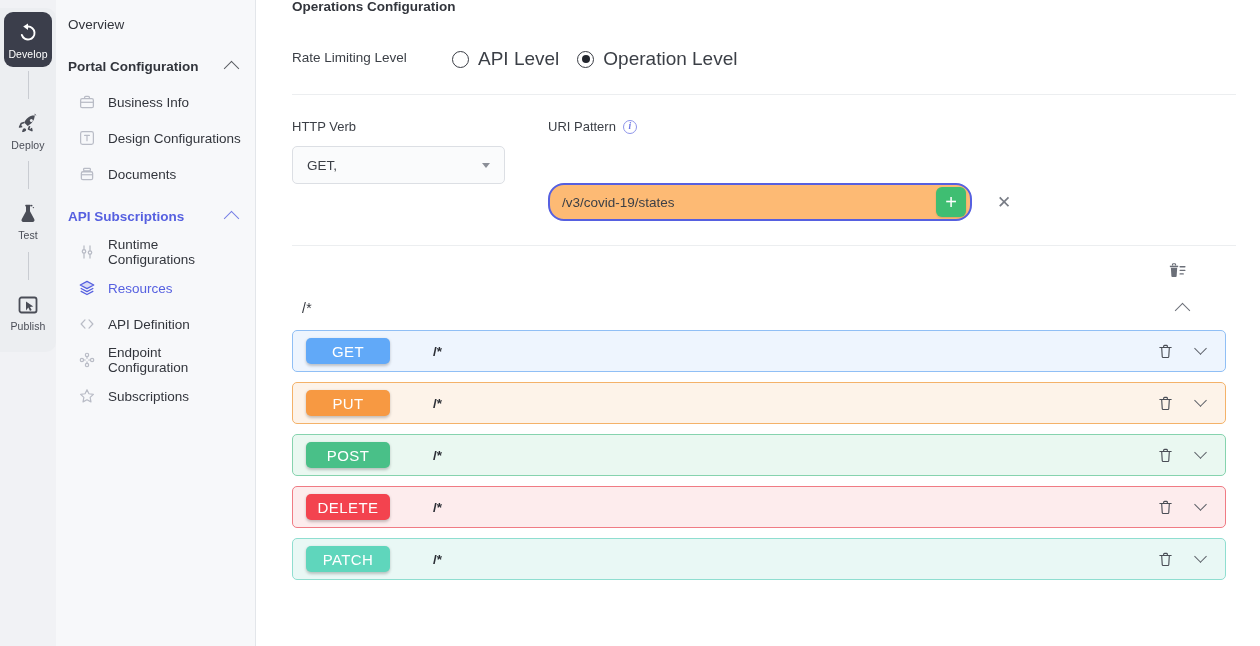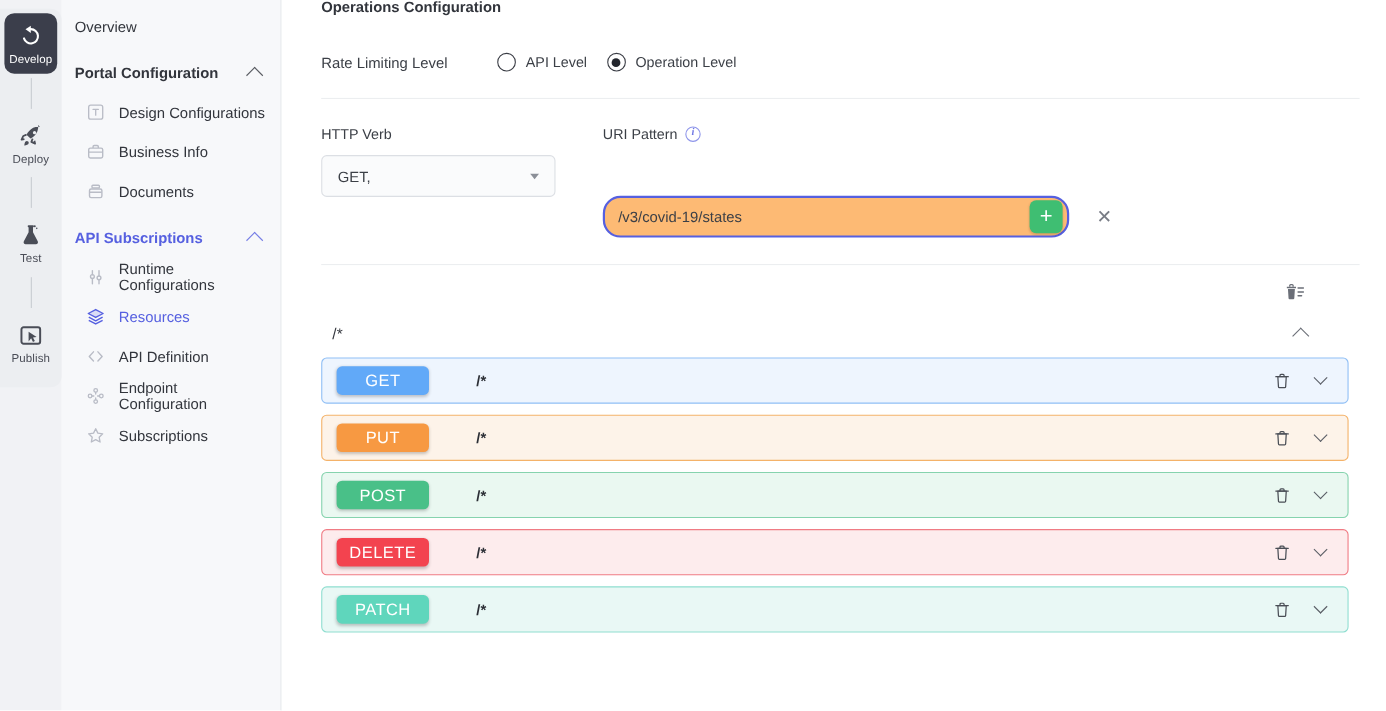--- a/index.html
+++ b/index.html
@@ -98,21 +98,21 @@
   .radios { display: flex; align-items: center; gap: 18px; }
   .radio { display: flex; align-items: center; gap: 9px; cursor: pointer; }
   .radio-dot {
     width: 17px; height: 17px; border-radius: 50%;
     border: 1.8px solid #3a3d45; display: flex; align-items: center; justify-content: center;
     background: #fff;
   }
   .radio-dot.checked::after {
     content: ""; width: 8px; height: 8px; border-radius: 50%; background: #23262d;
   }
-  .radio-text { font-size: 13px; color: #3b3f46; }
+  .radio-text { font-size: 19px; color: #3b3f46; }
   .rate-help {
     margin-left: 160px; margin-top: 22px;
   }
   .rate-help-main { font-size: 13px; color: #4a4e56; }
   .rate-help-sub { font-size: 11px; color: #6b6f78; margin-top: 6px; }
 
   .divider { height: 1px; background: #eceef0; margin: 24px 0 0 0; }
 
   .verb-row { display: flex; align-items: flex-start; margin-top: 24px; }
   .field-block { display: flex; flex-direction: column; }
@@ -248,33 +248,33 @@
         <span>Overview</span>
       </div>
 
       <div class="nav-section">
         <span>Portal Configuration</span>
         <span class="chev-up"></span>
       </div>
 
       <div class="nav-item">
         <svg class="ni-icon" viewBox="0 0 24 24" fill="none">
-          <rect x="3.5" y="3.5" width="17" height="17" rx="2.5" stroke="currentColor" stroke-width="1.6"></rect>
-          <path d="M8.8 8.6h6.4M12 8.6v7" stroke="currentColor" stroke-width="1.6" stroke-linecap="round"></path>
-        </svg>
-        <span>Design Configurations</span>
-      </div>
-
-      <div class="nav-item">
-        <svg class="ni-icon" viewBox="0 0 24 24" fill="none">
           <rect x="3.5" y="7.5" width="17" height="12" rx="2" stroke="currentColor" stroke-width="1.7"></rect>
           <path d="M8.8 7.3V5.8c0-.8.6-1.4 1.4-1.4h3.6c.8 0 1.4.6 1.4 1.4v1.5" stroke="currentColor" stroke-width="1.7"></path>
           <path d="M3.8 12.4h16.4" stroke="currentColor" stroke-width="1.7"></path>
         </svg>
         <span>Business Info</span>
+      </div>
+
+      <div class="nav-item">
+        <svg class="ni-icon" viewBox="0 0 24 24" fill="none">
+          <rect x="3.5" y="3.5" width="17" height="17" rx="2.5" stroke="currentColor" stroke-width="1.6"></rect>
+          <path d="M8.8 8.6h6.4M12 8.6v7" stroke="currentColor" stroke-width="1.6" stroke-linecap="round"></path>
+        </svg>
+        <span>Design Configurations</span>
       </div>
 
       <div class="nav-item">
         <svg class="ni-icon" viewBox="0 0 24 24" fill="none">
           <rect x="4.5" y="9" width="15" height="10.5" rx="2" stroke="currentColor" stroke-width="1.7"></rect>
           <rect x="7.5" y="4.5" width="9" height="3.2" rx="1.1" stroke="currentColor" stroke-width="1.7"></rect>
           <path d="M4.8 13h14.4" stroke="currentColor" stroke-width="1.6"></path>
         </svg>
         <span>Documents</span>
       </div>

